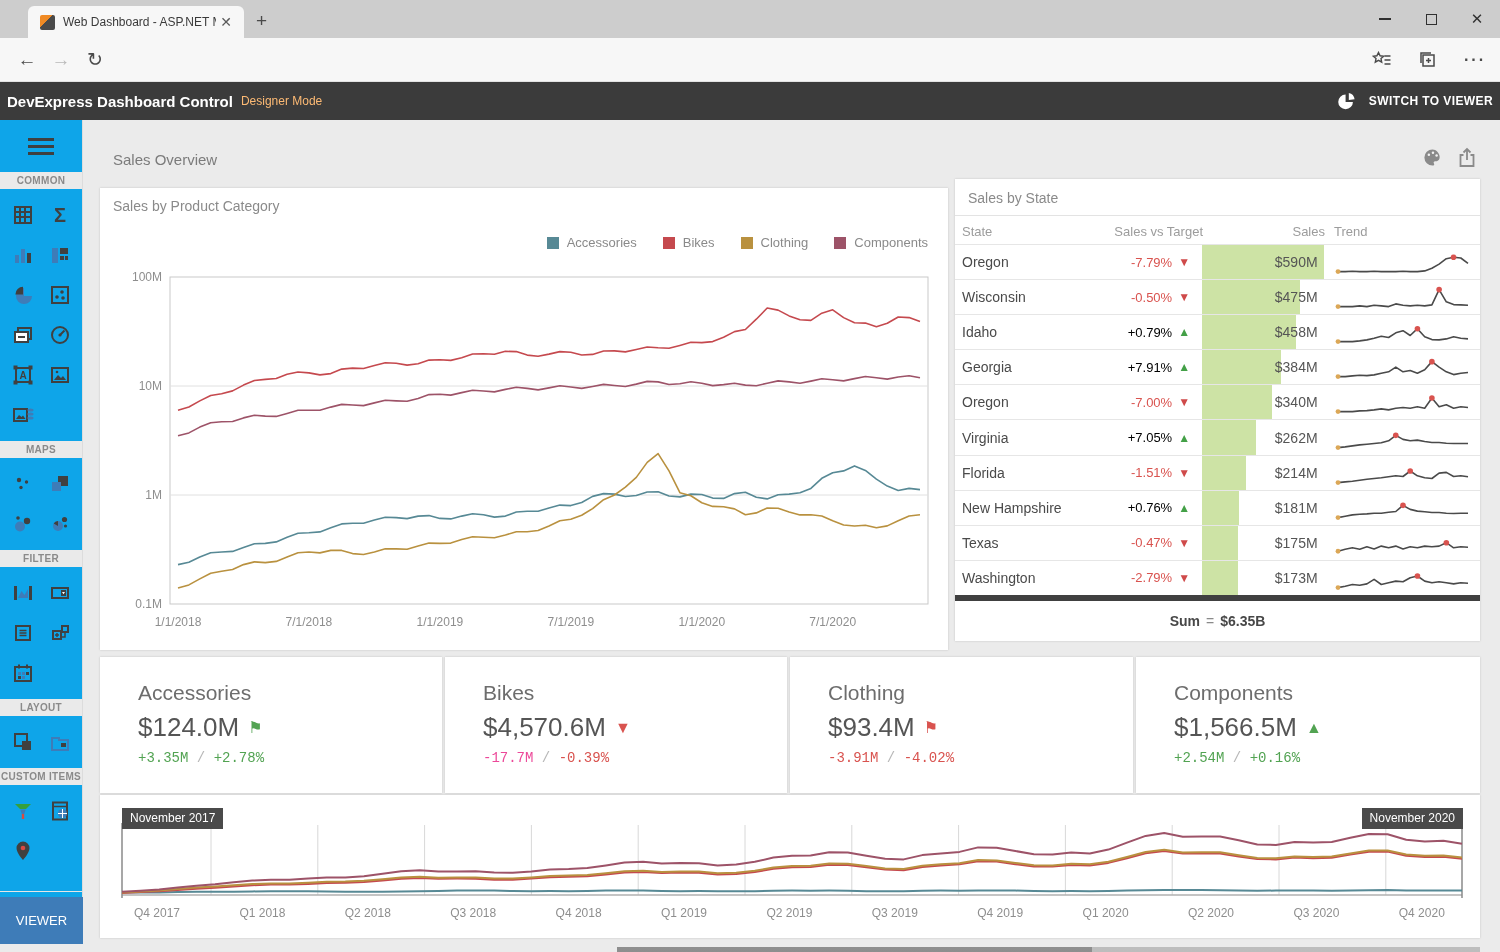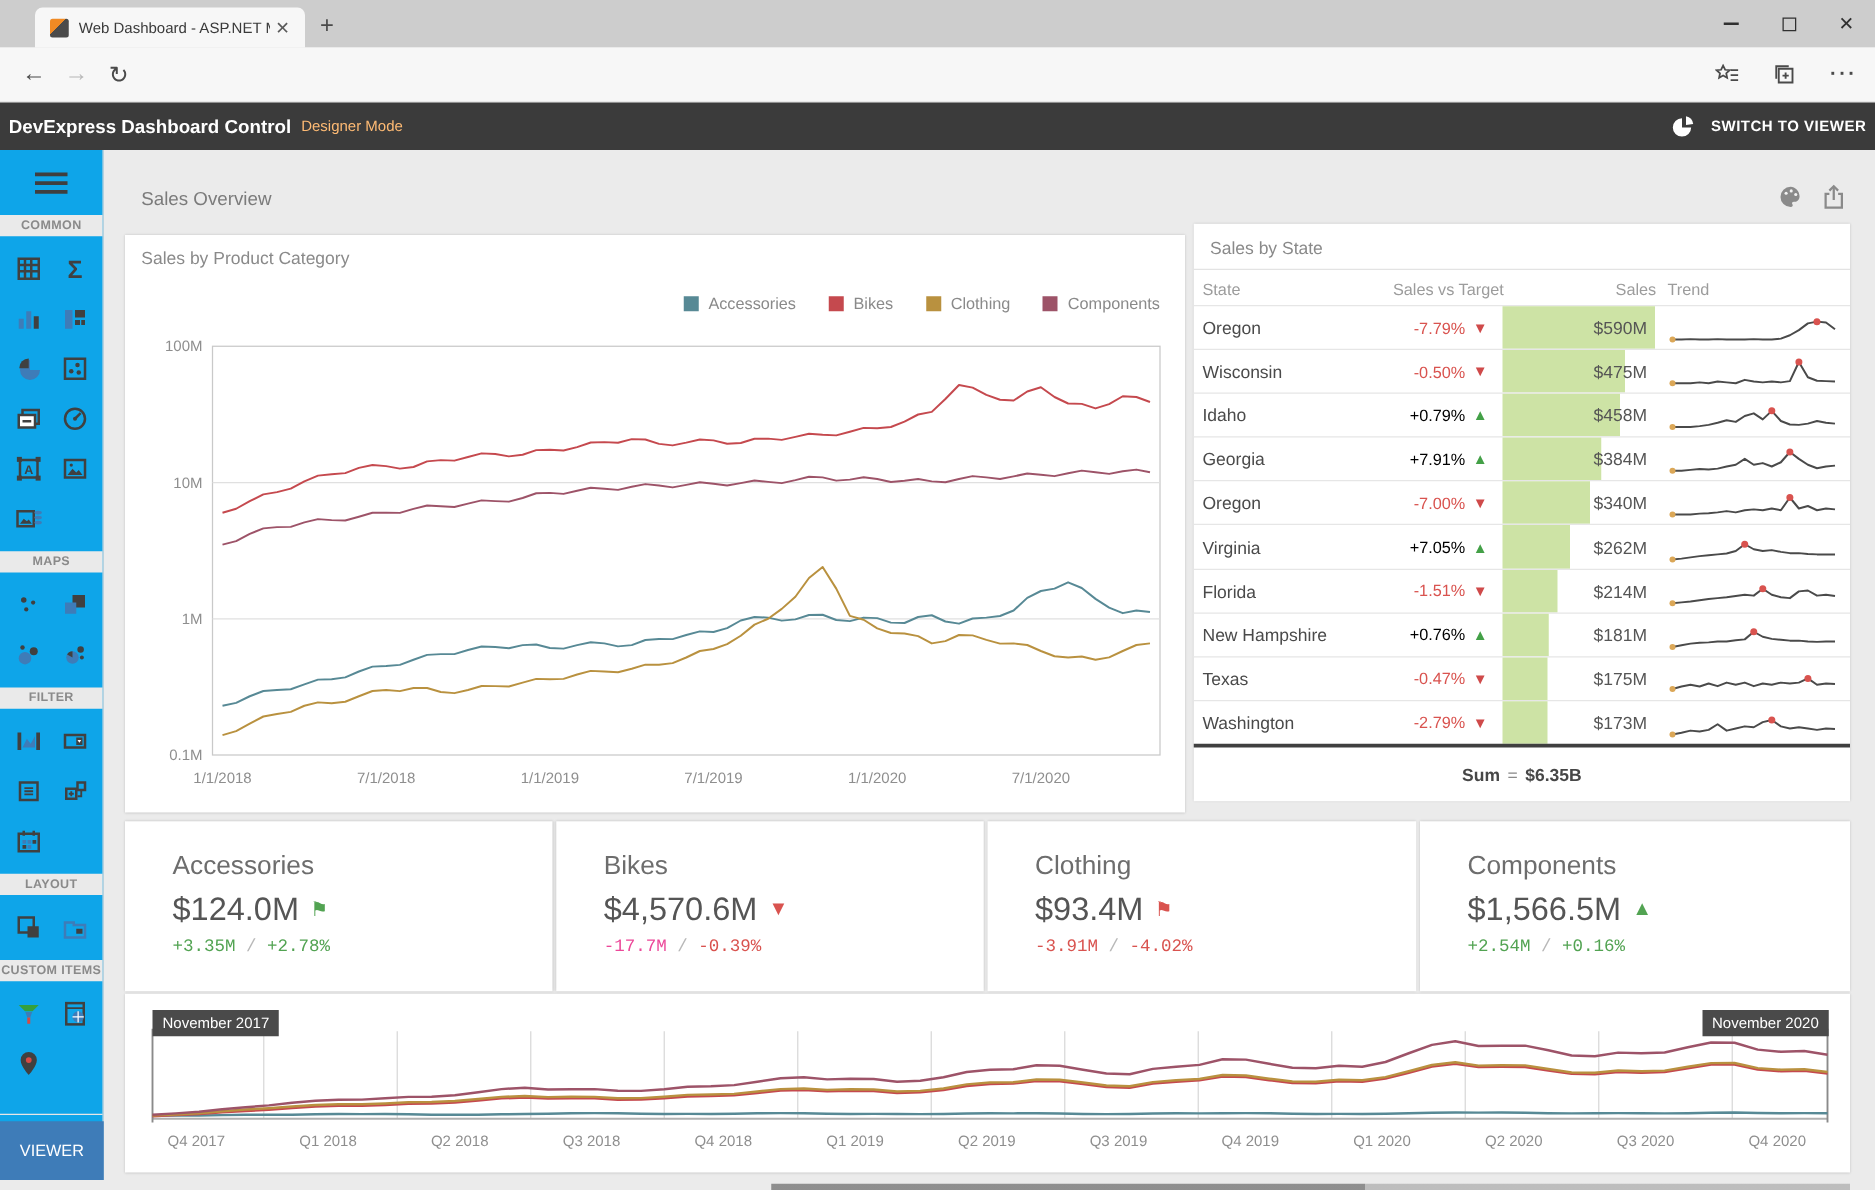--- a/index.html
+++ b/index.html
@@ -81,21 +81,21 @@
           font-size:14px; color:#4a4a4a; position:relative; }
   .c-state { width:143px; }
   .c-delta { width:68px; text-align:right; font-size:13px; }
   .c-tri { width:24px; text-align:center; font-size:12px; }
   .c-bar { width:122px; margin-left:6px; align-self:stretch; position:relative; }
   .c-bar .gbar { position:absolute; left:0; top:0; bottom:0; background:#cde3a5; }
   .c-bar .sval { position:absolute; right:6px; top:50%; transform:translateY(-50%); color:#555; font-size:14px; }
   .c-trend { margin-left:9px; width:148px; display:flex; align-items:center; }
   .up { color:#000000; } .down { color:#d9534f; }
   .tri-up { color:#43a047; } .tri-down { color:#cf4a4a; }
-  .sum-row { position:absolute; left:0; bottom:0; width:100%; height:46px; border-top:3px solid #404040;
+  .sum-row { position:absolute; left:0; bottom:0; width:100%; height:46px; border-top:6px solid #404040;
              display:flex; align-items:center; justify-content:center; font-size:14px; color:#474747; }
   .sum-row b { font-weight:bold; }
   .sum-row .eq { color:#8a8a8a; margin:0 6px; font-weight:normal; }
 
   
   .kpi-card { top:537px; height:136px; }
   .kpi-inner { padding:24px 0 0 38px; }
   .kpi-title { font-size:21px; color:#6d6d6d; font-weight:normal; }
   .kpi-value-row { margin-top:7px; font-size:26px; color:#555; display:flex; align-items:center; gap:9px; }
   .kpi-ind { font-size:16px; }

